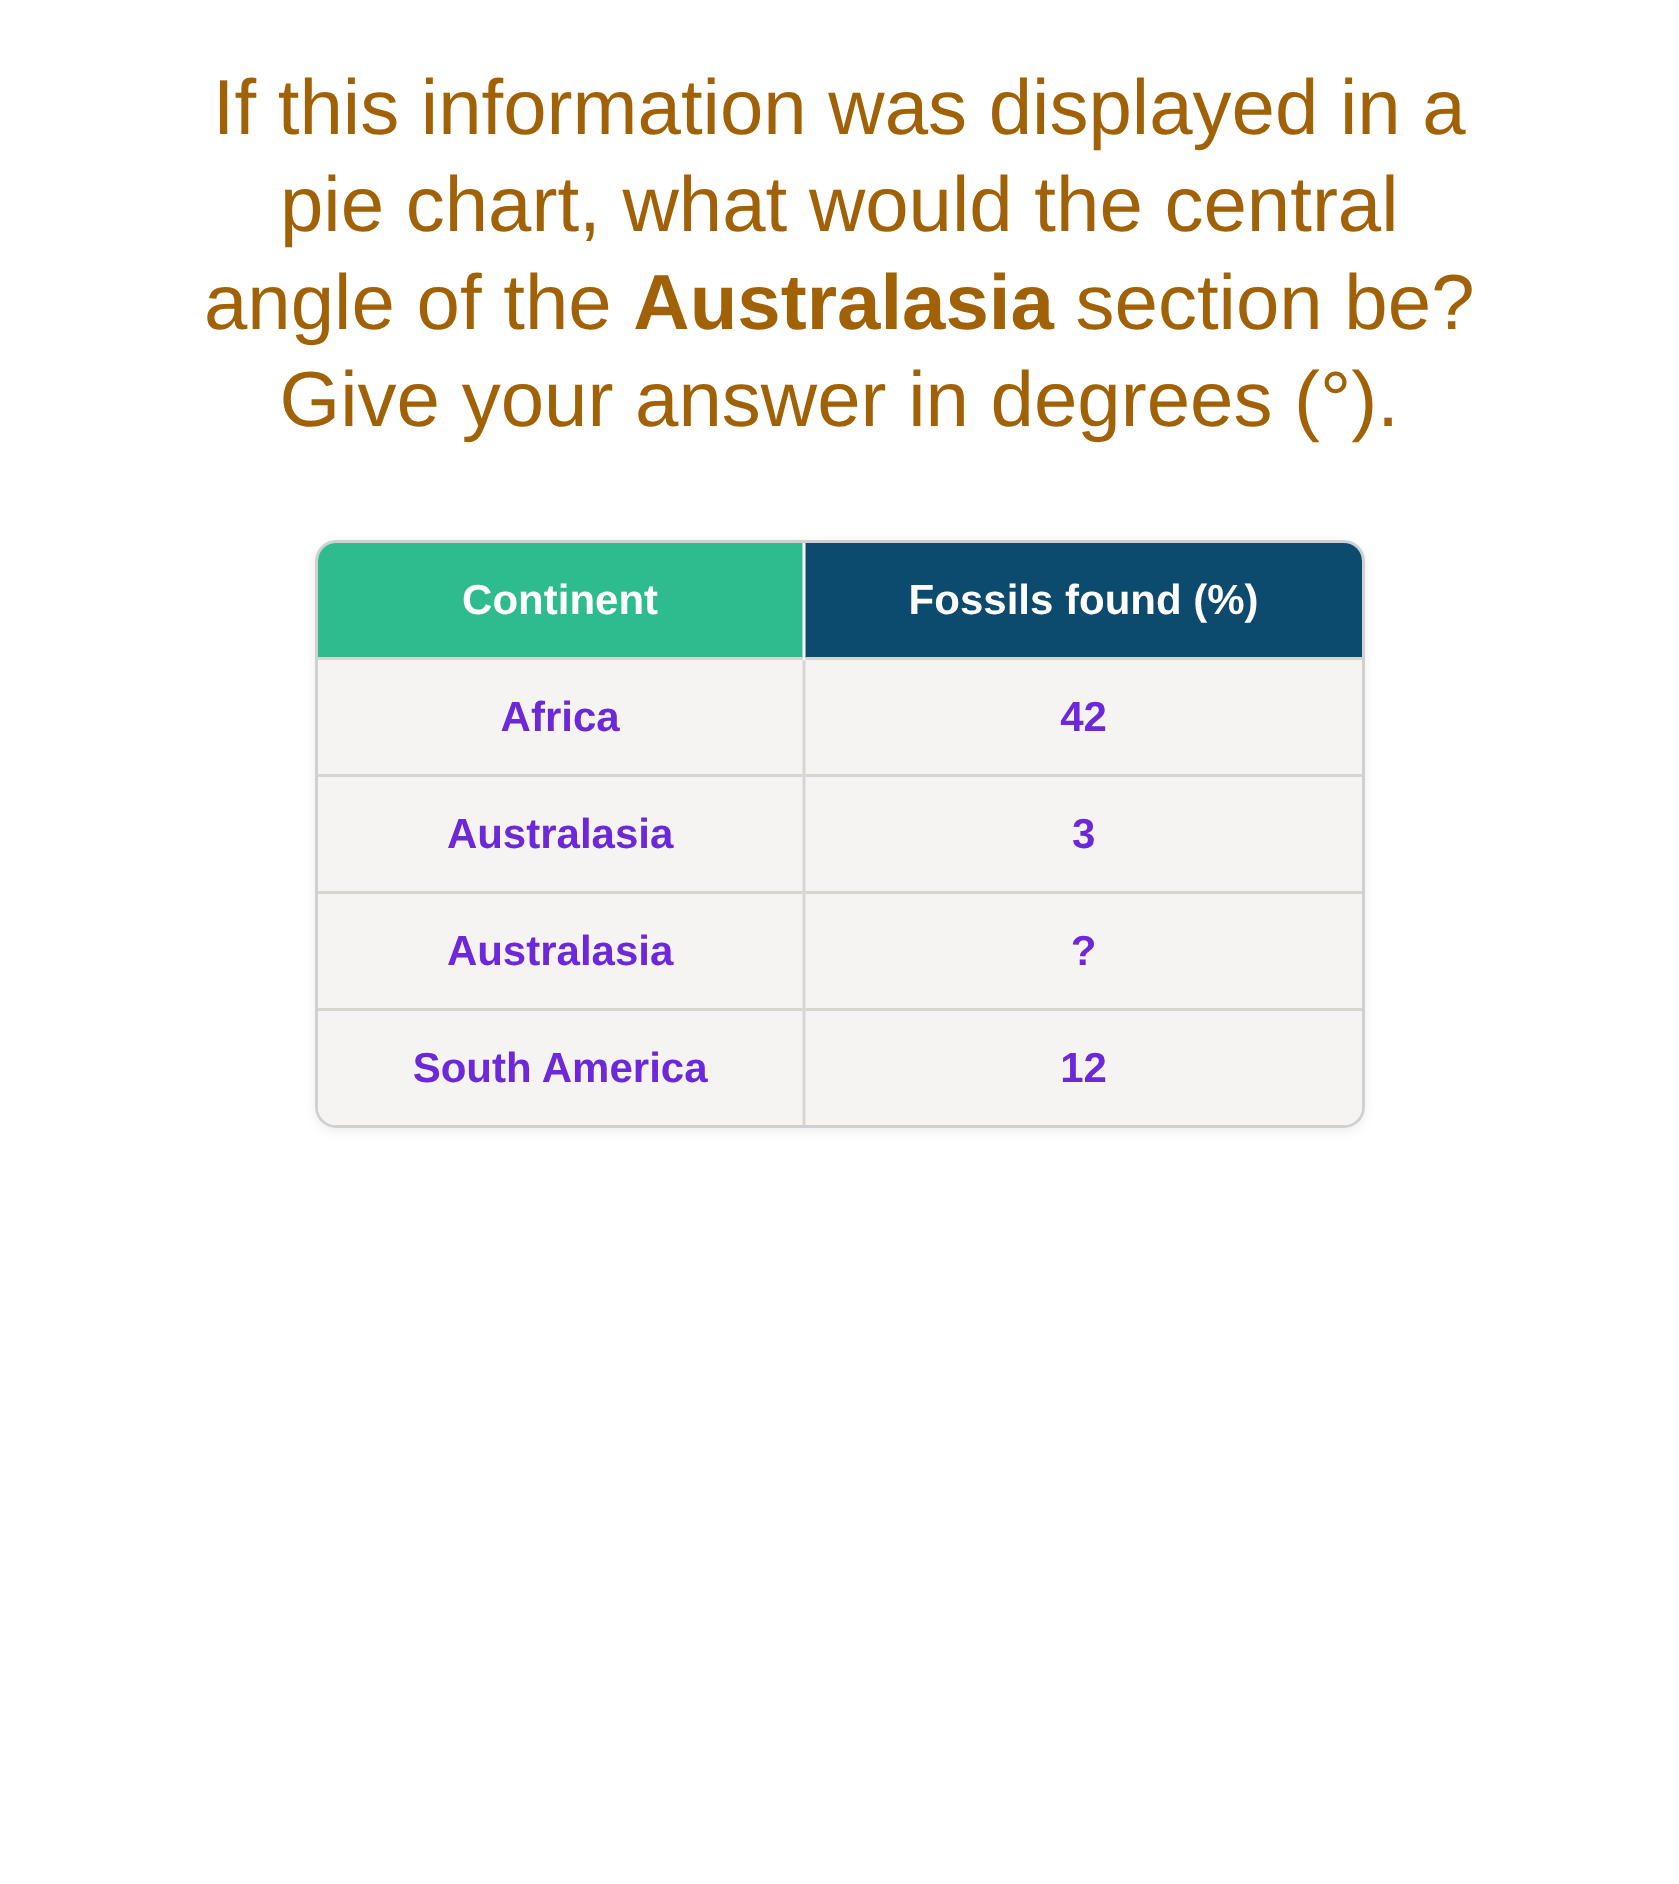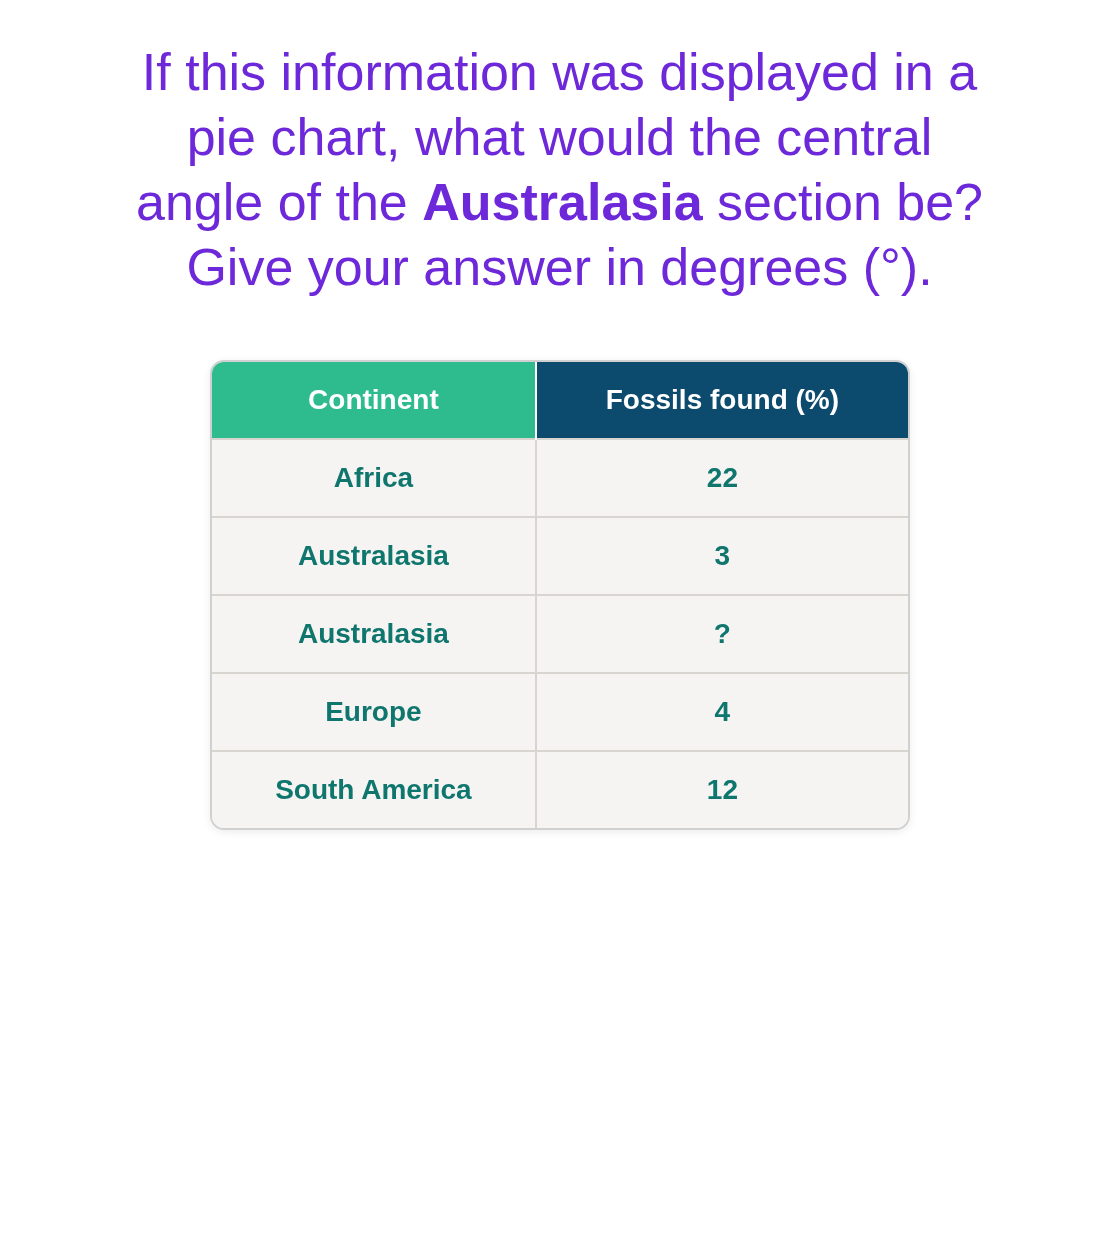--- a/index.html
+++ b/index.html
@@ -15,21 +15,21 @@
       font-family: 'Arial', sans-serif;
       display: flex;
       flex-direction: column;
       align-items: center;
       padding: 40px 30px 40px 30px;
     }
 
     .question-text {
       font-size: 52px;
       line-height: 1.25;
-      color: #6d28d9;
+      color: #a16207;
       text-align: center;
       max-width: 1000px;
       margin-bottom: 60px;
       font-weight: 400;
     }
 
     .question-text strong {
       font-weight: 900;
     }
 
@@ -61,21 +61,21 @@
     }
 
     thead tr th:last-child {
       background-color: #0c4a6e;
     }
 
     tbody tr td {
       padding: 22px 30px;
       font-size: 28px;
       font-weight: 700;
-      color: #0f766e;
+      color: #6d28d9;
       text-align: center;
       background-color: #f5f4f2;
       border-top: 2px solid #d8d5d0;
     }
 
     tbody tr td:first-child {
       border-right: 2px solid #d8d5d0;
     }
   </style>
 </head>
@@ -92,33 +92,29 @@
   <table>
     <thead>
       <tr>
         <th>Continent</th>
         <th>Fossils found (%)</th>
       </tr>
     </thead>
     <tbody id="table-body">
     <tr>
           <td>Africa</td>
-          <td>22</td>
+          <td>42</td>
         </tr>
         <tr>
           <td>Australasia</td>
           <td>3</td>
         </tr>
         <tr>
           <td>Australasia</td>
           <td>?</td>
         </tr>
         <tr>
-          <td>Europe</td>
-          <td>4</td>
-        </tr>
-        <tr>
           <td>South America</td>
           <td>12</td>
         </tr>
       </tbody>
   </table>
 </div>
 
 </body></html>

